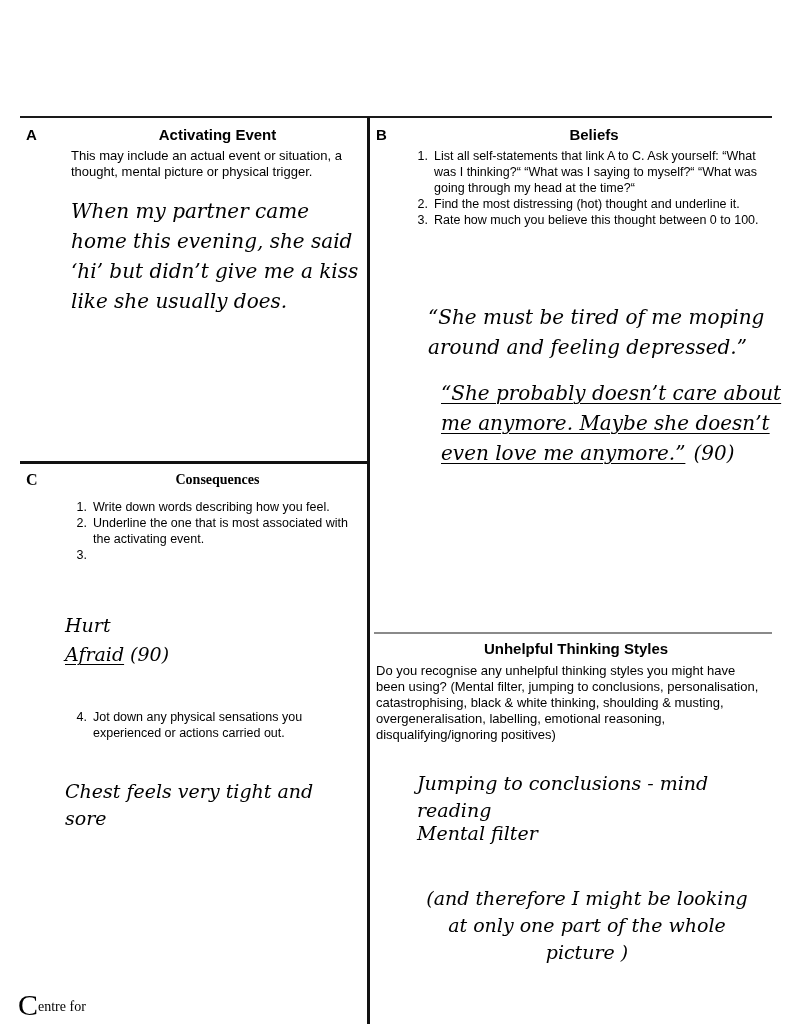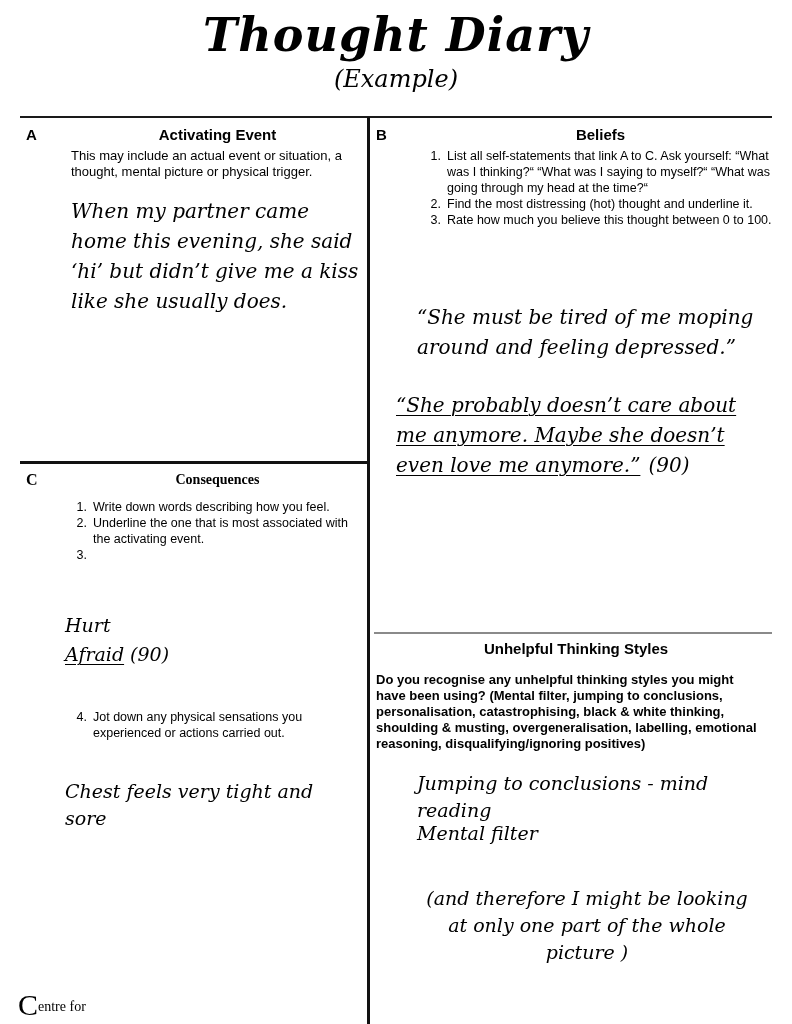--- a/index.html
+++ b/index.html
@@ -163,63 +163,59 @@
     font-size: 30px;
     line-height: 18px;
     vertical-align: -4px;
   }
 </style>
 </head>
 <body>
 
 <div class="page">
 
-  <div class="title-block">
-    <div class="doc-title">Thought Diary</div>
-    <div class="doc-subtitle">(Example)</div>
-  </div>
 
   <div class="rule-top"></div>
   <div class="divider-vertical"></div>
   <div class="rule-left-mid"></div>
   <div class="rule-right-mid"></div>
 
   <div class="section" style="left:26px; top:126px; width:338px;">
     <div class="sec-letter">A</div>
     <div style="margin-left:45px;">
       <div class="sec-head">Activating Event</div>
       <div class="sec-body" style="margin-top:4px; width:290px;">This may include an actual event or situation, a thought, mental picture or physical trigger.</div>
       <div class="hand big" style="margin-top:16px; width:300px;">When my partner came home this evening, she said ‘hi’ but didn’t give me a kiss like she usually does.</div>
     </div>
   </div>
 
   <div class="section" style="left:376px; top:126px; width:400px;">
     <div class="sec-letter">B</div>
-    <div style="margin-left:49px;">
+    <div style="margin-left:36px;">
       <div class="sec-head">Beliefs</div>
       <ul class="num-list" style="width:350px;">
         <li>
           <span class="num">1.</span>
           <span>List all self-statements that link A to C.  Ask yourself: “What was I thinking?“ “What was I saying to myself?“  “What was going through my head at the time?“</span>
         </li>
         <li>
           <span class="num">2.</span>
           <span>Find the most distressing (hot) thought and underline it.</span>
         </li>
         <li>
           <span class="num">3.</span>
           <span>Rate how much you believe this thought between 0 to 100.</span>
         </li>
       </ul>
     </div>
   </div>
 
-  <div class="hand big" style="position:absolute; left:417px; top:302px; width:345px;">“She must be tired of me moping around and feeling depressed.”</div>
-
-  <div style="position:absolute; left:396px; top:378px; width:350px;margin-top:12px;">
+  <div class="hand big" style="position:absolute; left:428px; top:302px; width:345px;">“She must be tired of me moping around and feeling depressed.”</div>
+
+  <div style="position:absolute; left:441px; top:378px; width:350px;">
     <span class="hand big hand-underline">“She probably doesn’t care about me anymore.  Maybe she doesn’t even love me anymore.”</span><span class="hand big" style="margin-left:8px;">(90)</span>
   </div>
 
   <div class="section" style="left:26px; top:471px; width:338px;">
     <div class="sec-letter serif">C</div>
     <div style="margin-left:45px;">
       <div class="sec-head serif">Consequences</div>
       <ul class="num-list" style="width:290px; margin-top:10px;">
         <li>
           <span class="num">1.</span>
@@ -246,21 +242,21 @@
     <li>
       <span class="num">4.</span>
       <span>Jot down any physical sensations you experienced or actions carried out.</span>
     </li>
   </ul>
 
   <div class="hand" style="position:absolute; left:65px; top:778px; width:280px;">Chest feels very tight and sore</div>
 
   <div class="section" style="left:376px; top:640px; width:400px;">
     <div class="sec-head">Unhelpful Thinking Styles</div>
-    <div class="sec-body" style="margin-top:14px; width:388px;font-weight:bold;">Do you recognise any unhelpful thinking styles you might have been using?  (Mental filter, jumping to conclusions, personalisation, catastrophising, black &amp; white thinking, shoulding &amp; musting, overgeneralisation, labelling, emotional reasoning, disqualifying/ignoring positives)</div>
+    <div class="sec-body" style="margin-top:5px; width:388px;">Do you recognise any unhelpful thinking styles you might have been using?  (Mental filter, jumping to conclusions, personalisation, catastrophising, black &amp; white thinking, shoulding &amp; musting, overgeneralisation, labelling, emotional reasoning, disqualifying/ignoring positives)</div>
   </div>
 
   <div class="hand" style="position:absolute; left:417px; top:770px; width:340px;">Jumping to conclusions - mind reading</div>
   <div class="hand" style="position:absolute; left:417px; top:820px; width:340px;">Mental filter</div>
   <div class="hand" style="position:absolute; left:417px; top:885px; width:340px;text-align:center;">(and therefore I might be looking at only one part of the whole picture )</div>
 
   <div class="footer">
     <span class="dropcap">C</span><span>entre for</span>
   </div>
 

